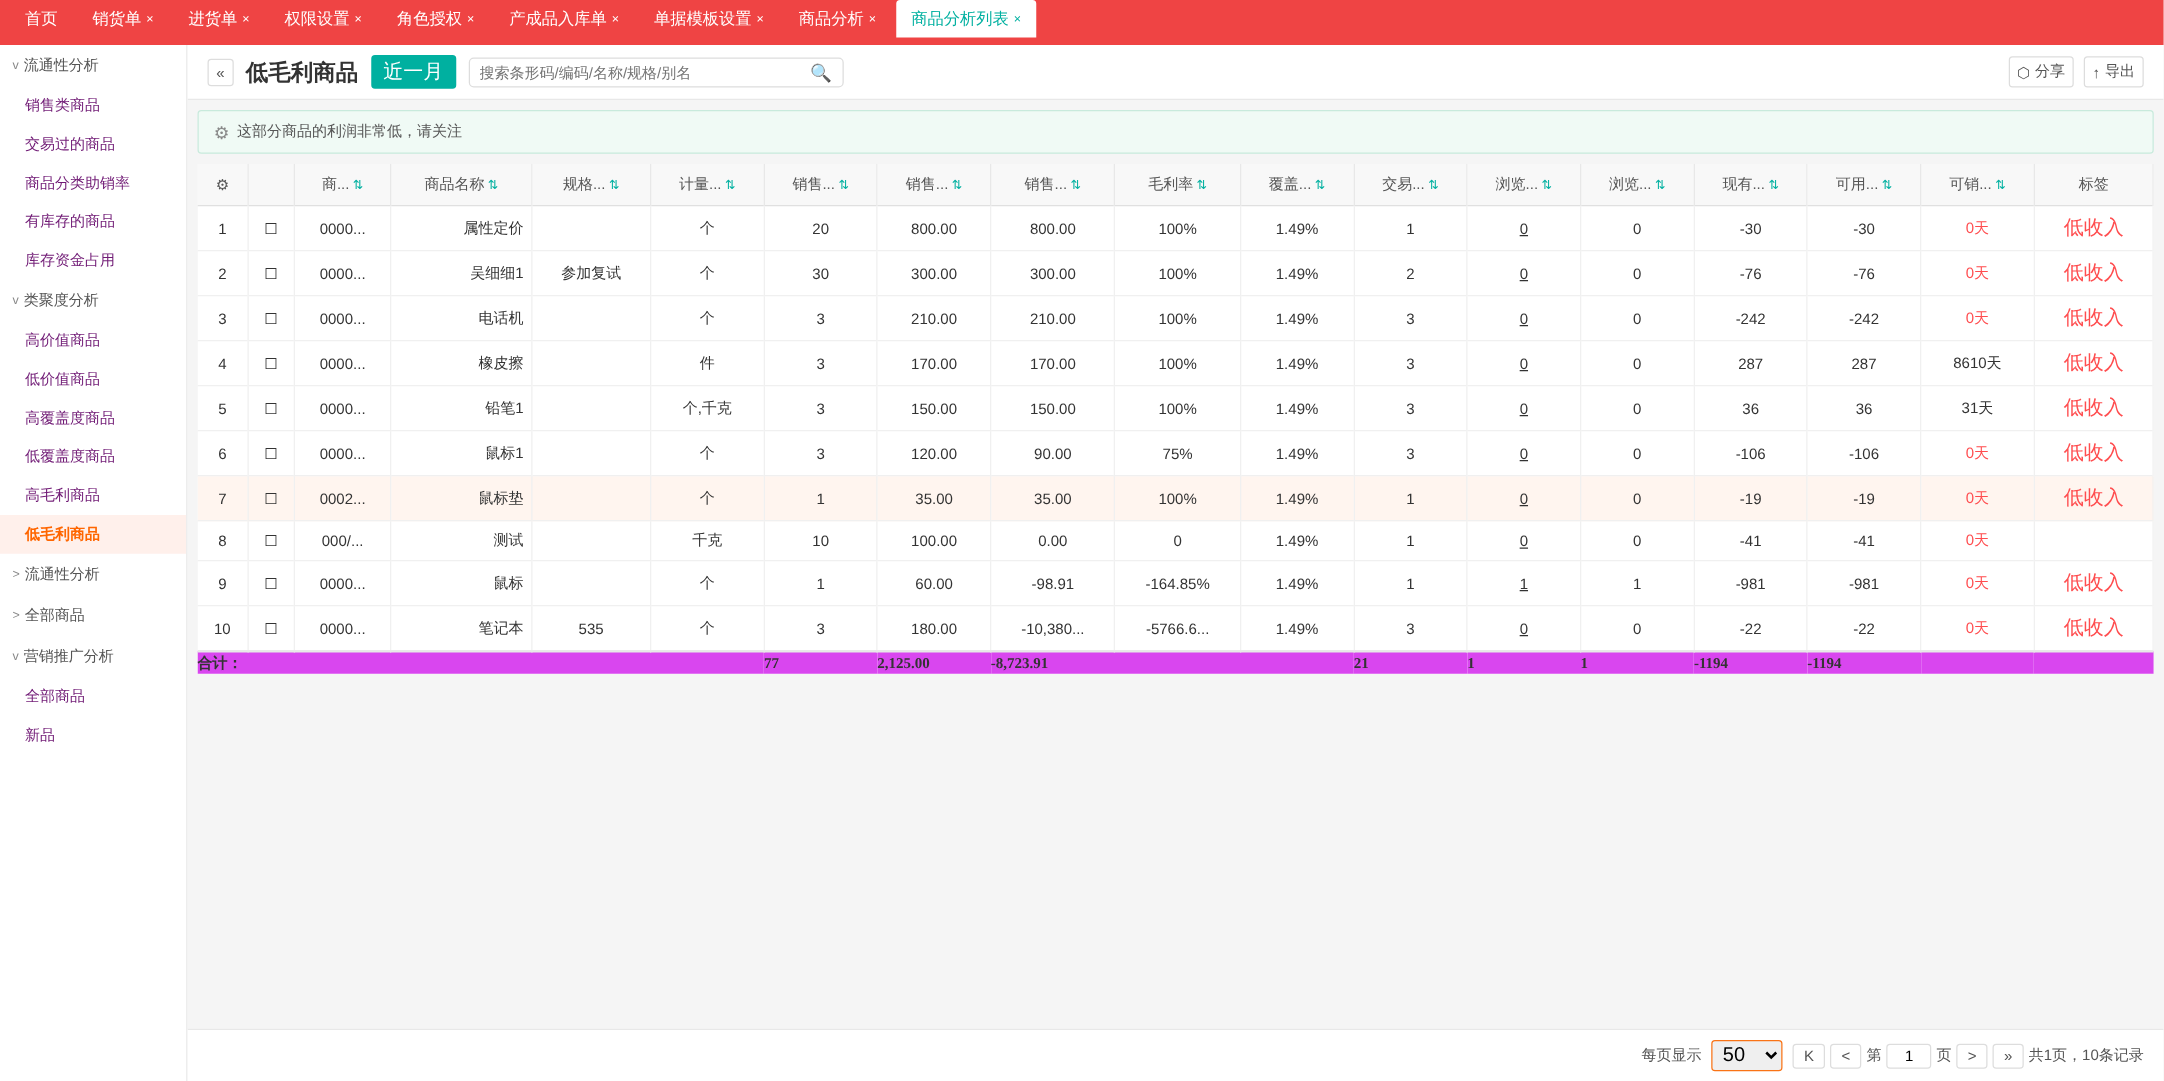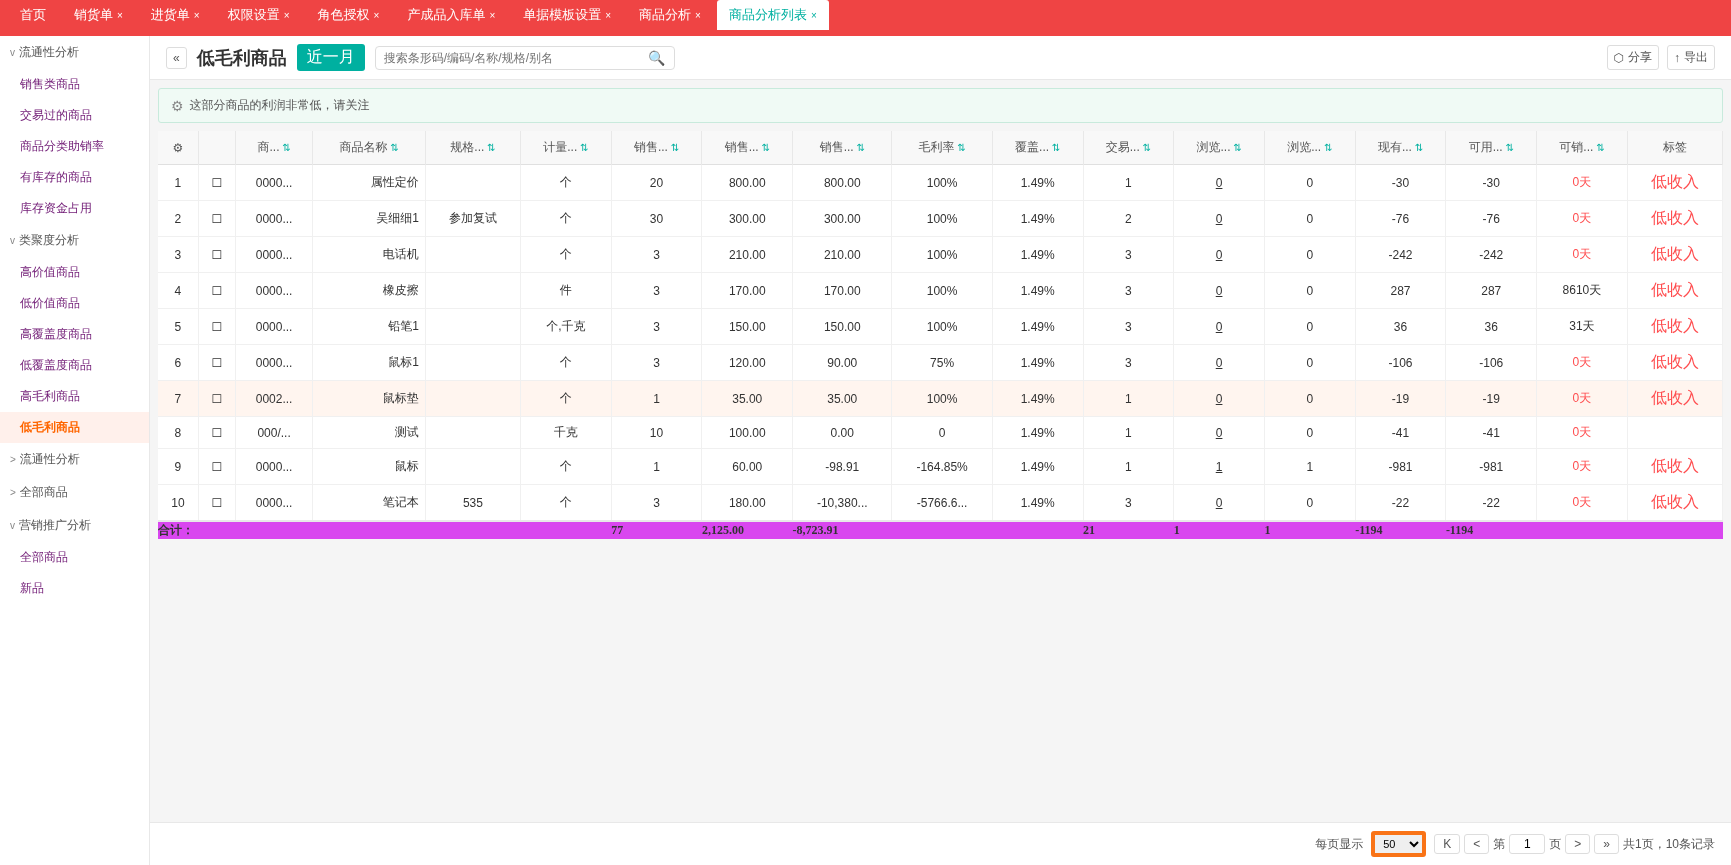--- a/index.html
+++ b/index.html
@@ -204,24 +204,24 @@
       border-top: 1px solid #e8e8e8;
       padding: 8px 16px;
       display: flex;
       align-items: center;
       justify-content: flex-end;
       gap: 8px;
       font-size: 12px;
       color: #555;
     }
     .bottom-bar select {
-      border: 4px solid #f97316;
+      border: 1px solid #f97316;
       padding: 2px 4px;
       border-radius: 3px;
-      font-size: 11px;
+      font-size: 16px;
     }
     .pagination-btns {
       display: flex;
       align-items: center;
       gap: 4px;
     }
     .pagination-btns button {
       border: 1px solid #ddd;
       background: #fff;
       padding: 2px 8px;

